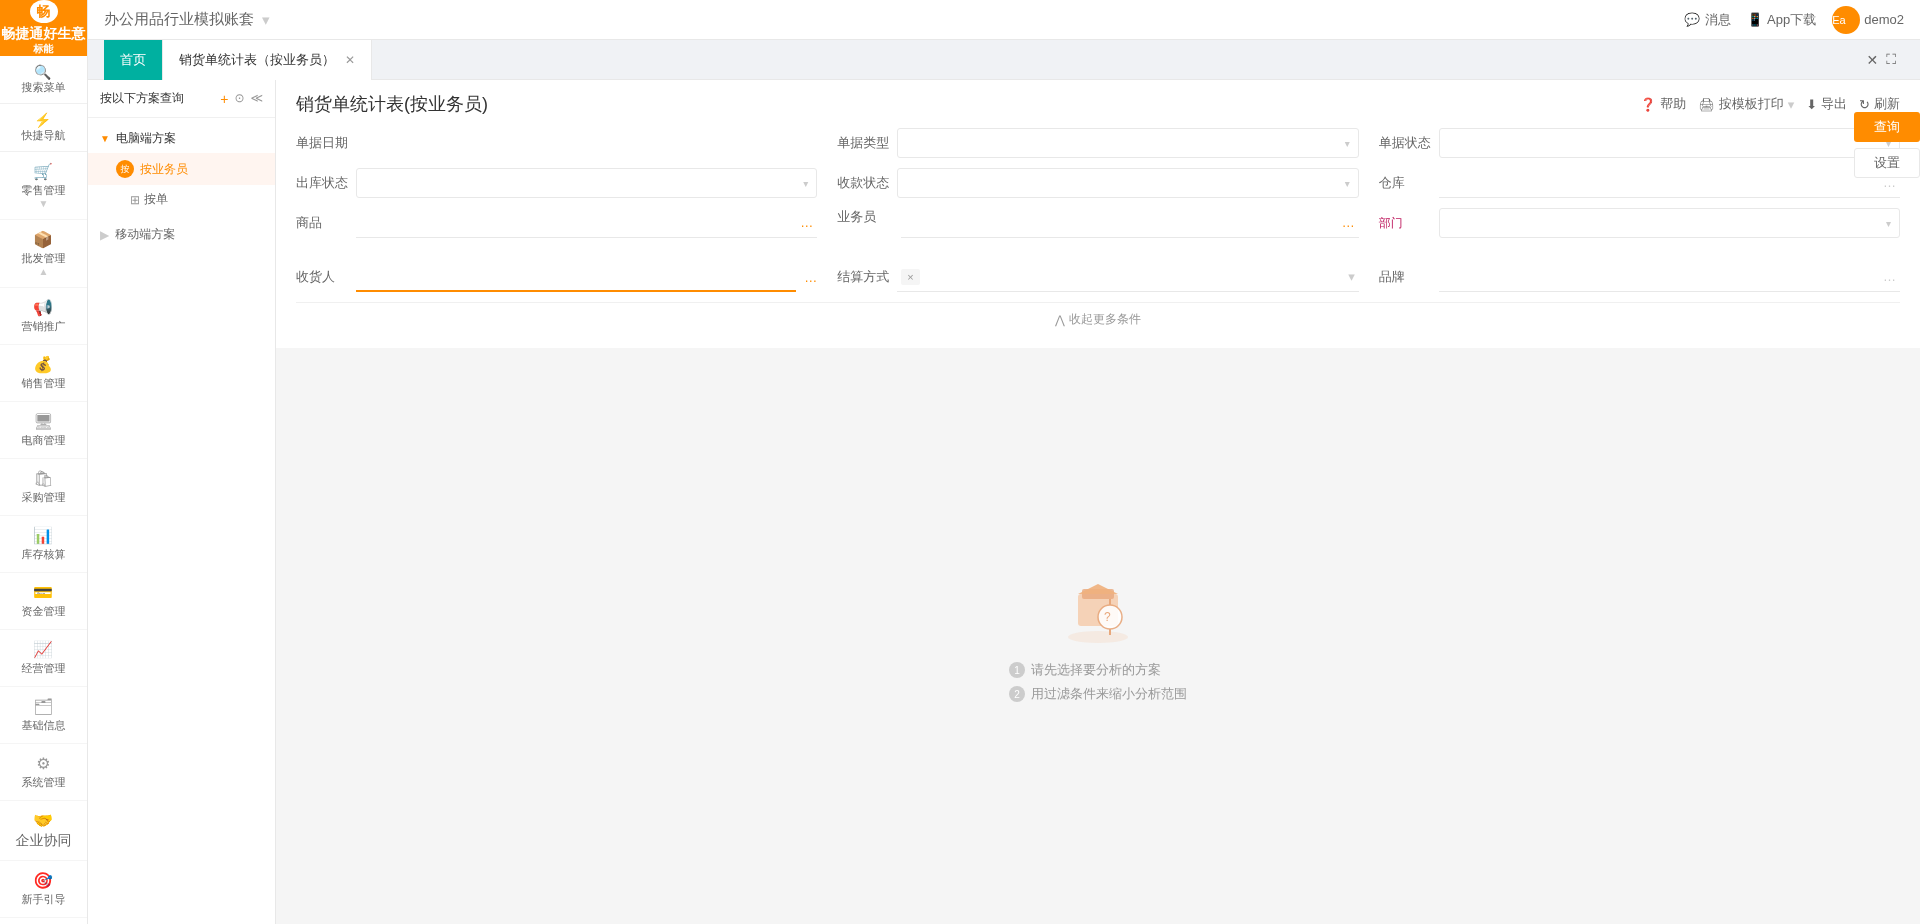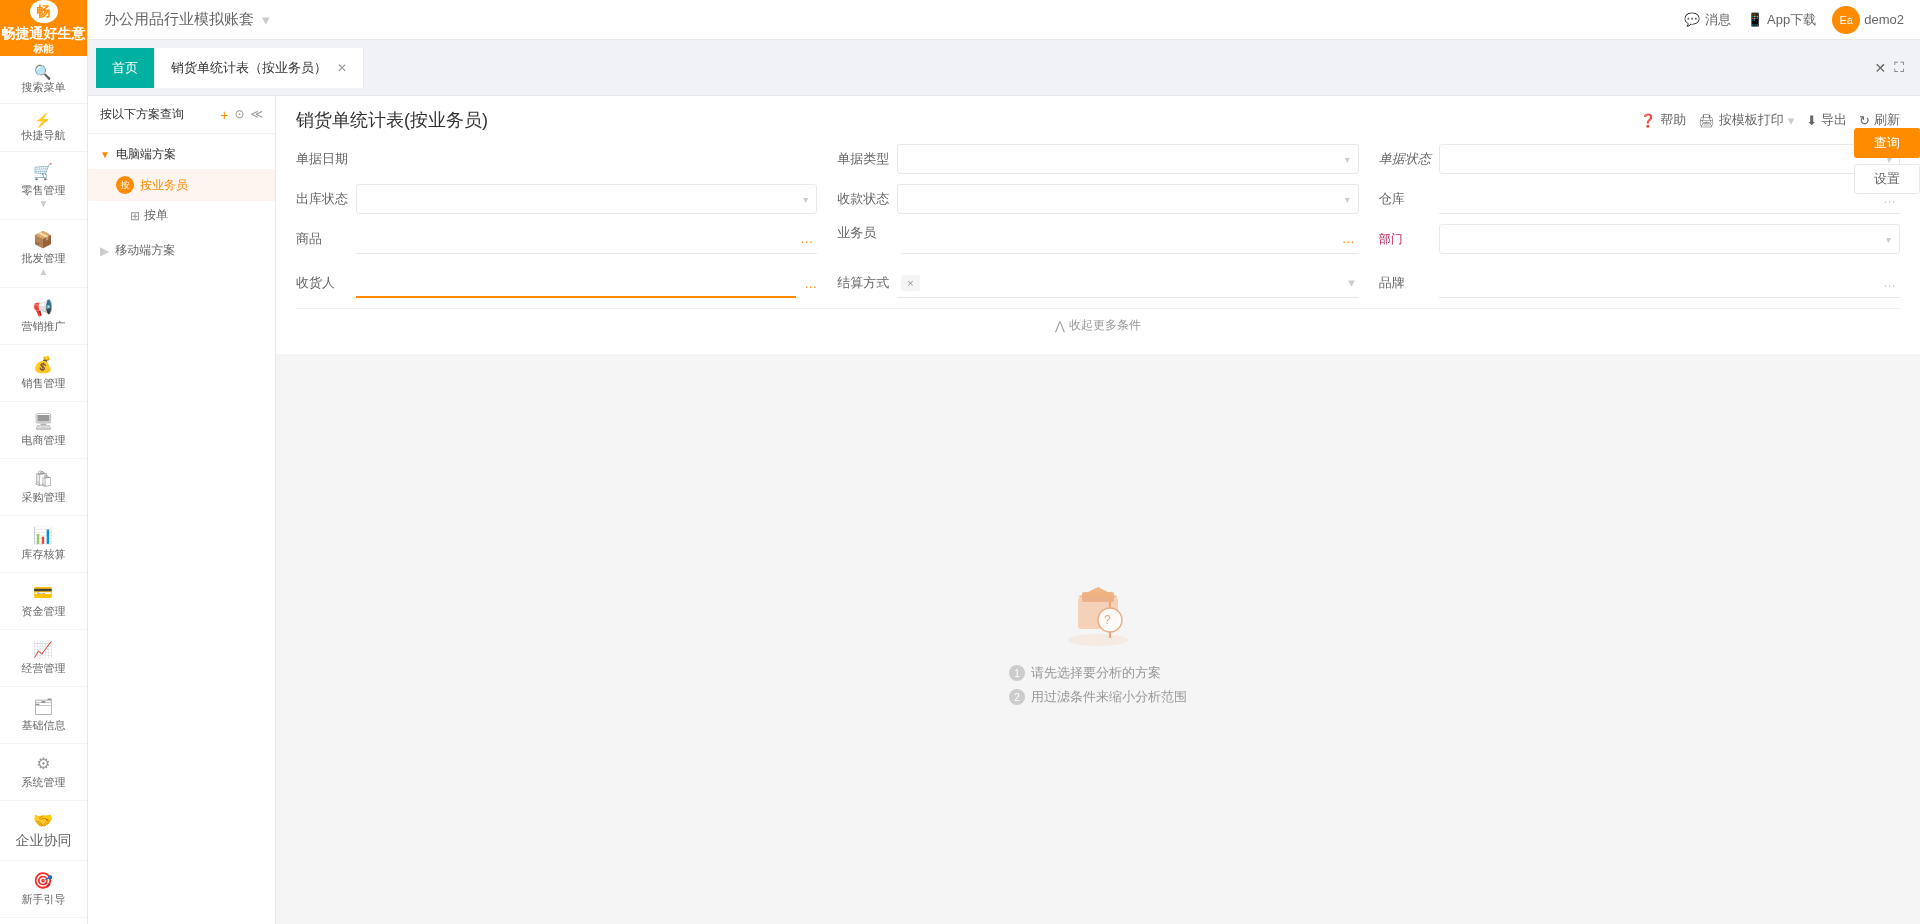--- a/index.html
+++ b/index.html
@@ -124,32 +124,32 @@
       cursor: pointer;
       color: #666;
     }
     .avatar {
       width: 28px;
       height: 28px;
       border-radius: 50%;
       background: #ff8c00;
       display: flex;
       align-items: center;
-      justify-content: center;
+      justify-content: flex-start;
       color: white;
       font-size: 11px;
     }
 
     
     .tab-bar {
-      height: 56px;
+      height: 40px;
       background: #f0f2f5;
       display: flex;
       align-items: center;
-      padding: 0 8px;
+      padding: 0 16px;
       flex-shrink: 0;
       border-bottom: 1px solid #e8e8e8;
     }
     .tab-item {
       height: 40px;
       display: flex;
       align-items: center;
       padding: 0 16px;
       cursor: pointer;
       font-size: 13px;
@@ -631,21 +631,21 @@
             </div>
 
             <div style="display:flex; align-items:center; gap:8px;">
               <span style="color:#666; font-size:13px; white-space:nowrap; min-width:52px; flex-shrink:0;">单据类型</span>
               <div class="select-control" style="flex:1;">
                 <span></span>
                 <span class="chevron">▾</span>
               </div>
             </div>
 
-            <div style="display:flex; align-items:center; gap:8px;font-style:italic;">
+            <div style="display:flex; align-items:center; gap:8px;">
               <span style="color:#666; font-size:13px; white-space:nowrap; min-width:52px; flex-shrink:0;">单据状态</span>
               <div class="select-control" style="flex:1;">
                 <span></span>
                 <span class="chevron">▾</span>
               </div>
             </div>
           </div>
 
           <div style="display:grid; grid-template-columns: 1fr 1fr 1fr; gap:10px 20px; margin-bottom:10px; align-items:center;">
             <div style="display:flex; align-items:center; gap:8px;">
@@ -663,21 +663,21 @@
               </div>
             </div>
             <div style="display:flex; align-items:center; gap:8px;">
               <span style="color:#666; font-size:13px; white-space:nowrap; min-width:52px; flex-shrink:0;">仓库</span>
               <div style="flex:1; border-bottom:1px solid #e8e8e8; height:30px; display:flex; align-items:center; padding:0 4px; cursor:pointer; justify-content:flex-end;">
                 <span style="color:#ccc;">…</span>
               </div>
             </div>
           </div>
 
-          <div style="display:grid; grid-template-columns: 1fr 1fr 1fr; gap:10px 20px; margin-bottom:14px; align-items:center;">
+          <div style="display:grid; grid-template-columns: 1fr 1fr 1fr; gap:10px 20px; margin-bottom:24px; align-items:center;">
             <div style="display:flex; align-items:center; gap:8px;">
               <span style="color:#666; font-size:13px; white-space:nowrap; min-width:52px; flex-shrink:0;">商品</span>
               <div style="flex:1; border-bottom:1px solid #e8e8e8; height:30px; display:flex; align-items:center; padding:0 4px; cursor:pointer; justify-content:flex-end;">
                 <span style="color:#ff8c00;">…</span>
               </div>
             </div>
             <div style="display:flex; align-items:flex-start; gap:12px;">
               <span style="color:#666; font-size:13px; white-space:nowrap; min-width:52px; flex-shrink:0;">业务员</span>
               <div style="flex:1; border-bottom:1px solid #e8e8e8; height:30px; display:flex; align-items:center; padding:0 4px; cursor:pointer; justify-content:flex-end;">
                 <span style="color:#ff8c00;">…</span>

